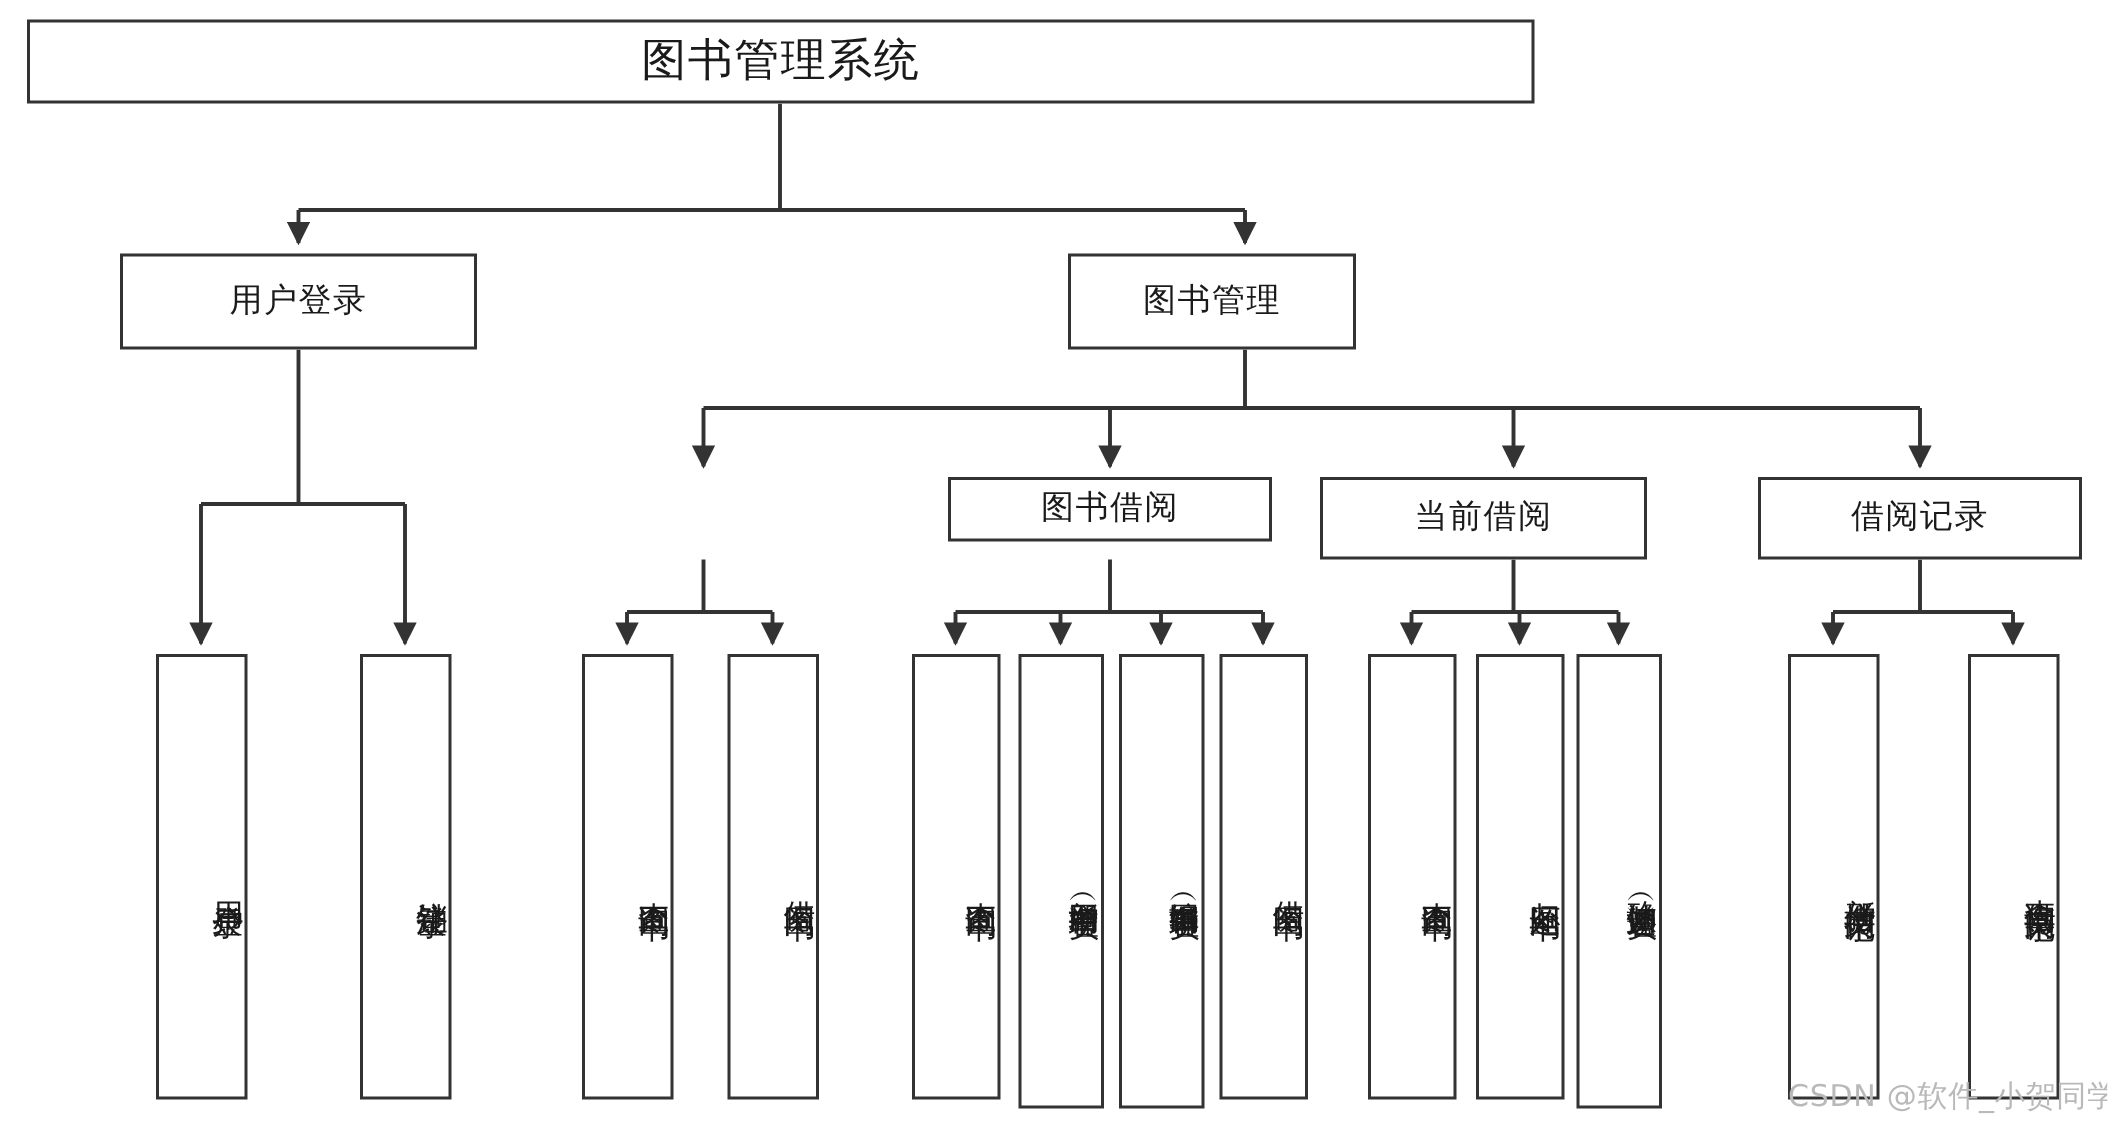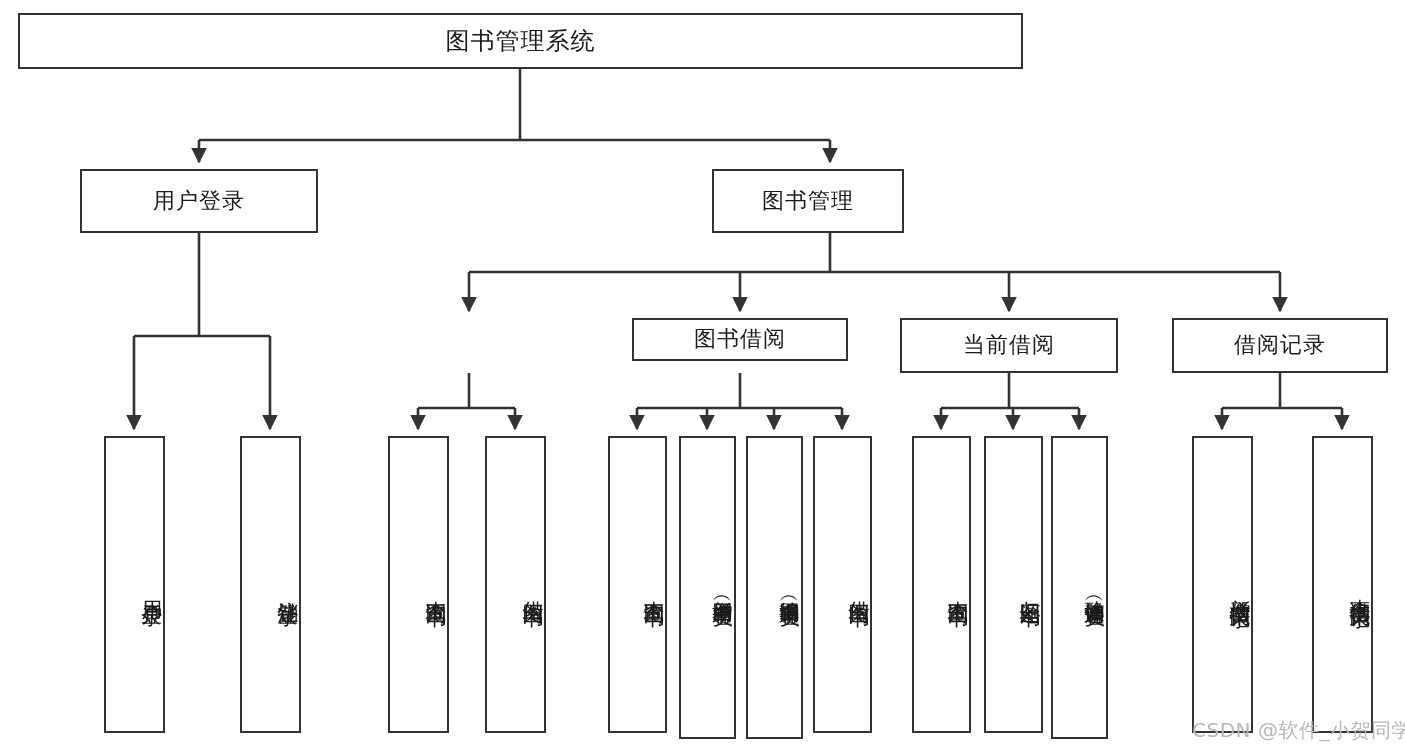--- a/index.html
+++ b/index.html
@@ -36,21 +36,21 @@
     justify-content: center;
     color: #1a1a1a;
   }
   .node.horiz {
     font-size: 22px;
     letter-spacing: 1px;
     line-height: 1.2;
     text-align: center;
   }
   .node.horiz.root {
-    font-size: 24px;
+    font-size: 30px;
   }
   .node.vert {
     writing-mode: vertical-rl;
     text-orientation: upright;
     font-size: 21px;
     line-height: 1.12;
     letter-spacing: 2px;
     align-items: flex-start;
     justify-content: center;
     padding-top: 6px;
@@ -138,21 +138,21 @@
   <div class="node horiz" style="left: 80px; top: 169px; width: 238px; height: 64px;">
     <span>用户登录</span>
   </div>
   <div class="node horiz" style="left: 712px; top: 169px; width: 192px; height: 64px;">
     <span>图书管理</span>
   </div>
 
   <div class="node horiz" style="left: 632px; top: 318px; width: 216px; height: 43px;">
     <span>图书借阅</span>
   </div>
-  <div class="node horiz" style="left: 900px; top: 318px; width: 218px; height: 55px;">
+  <div class="node horiz" style="left: 880px; top: 318px; width: 218px; height: 55px;">
     <span>当前借阅</span>
   </div>
   <div class="node horiz" style="left: 1172px; top: 318px; width: 216px; height: 55px;">
     <span>借阅记录</span>
   </div>
 
   <div class="node vert" style="left: 104px; top: 436px; width: 61px; height: 297px;">
     <span>用户登录</span>
   </div>
   <div class="node vert" style="left: 240px; top: 436px; width: 61px; height: 297px;">

